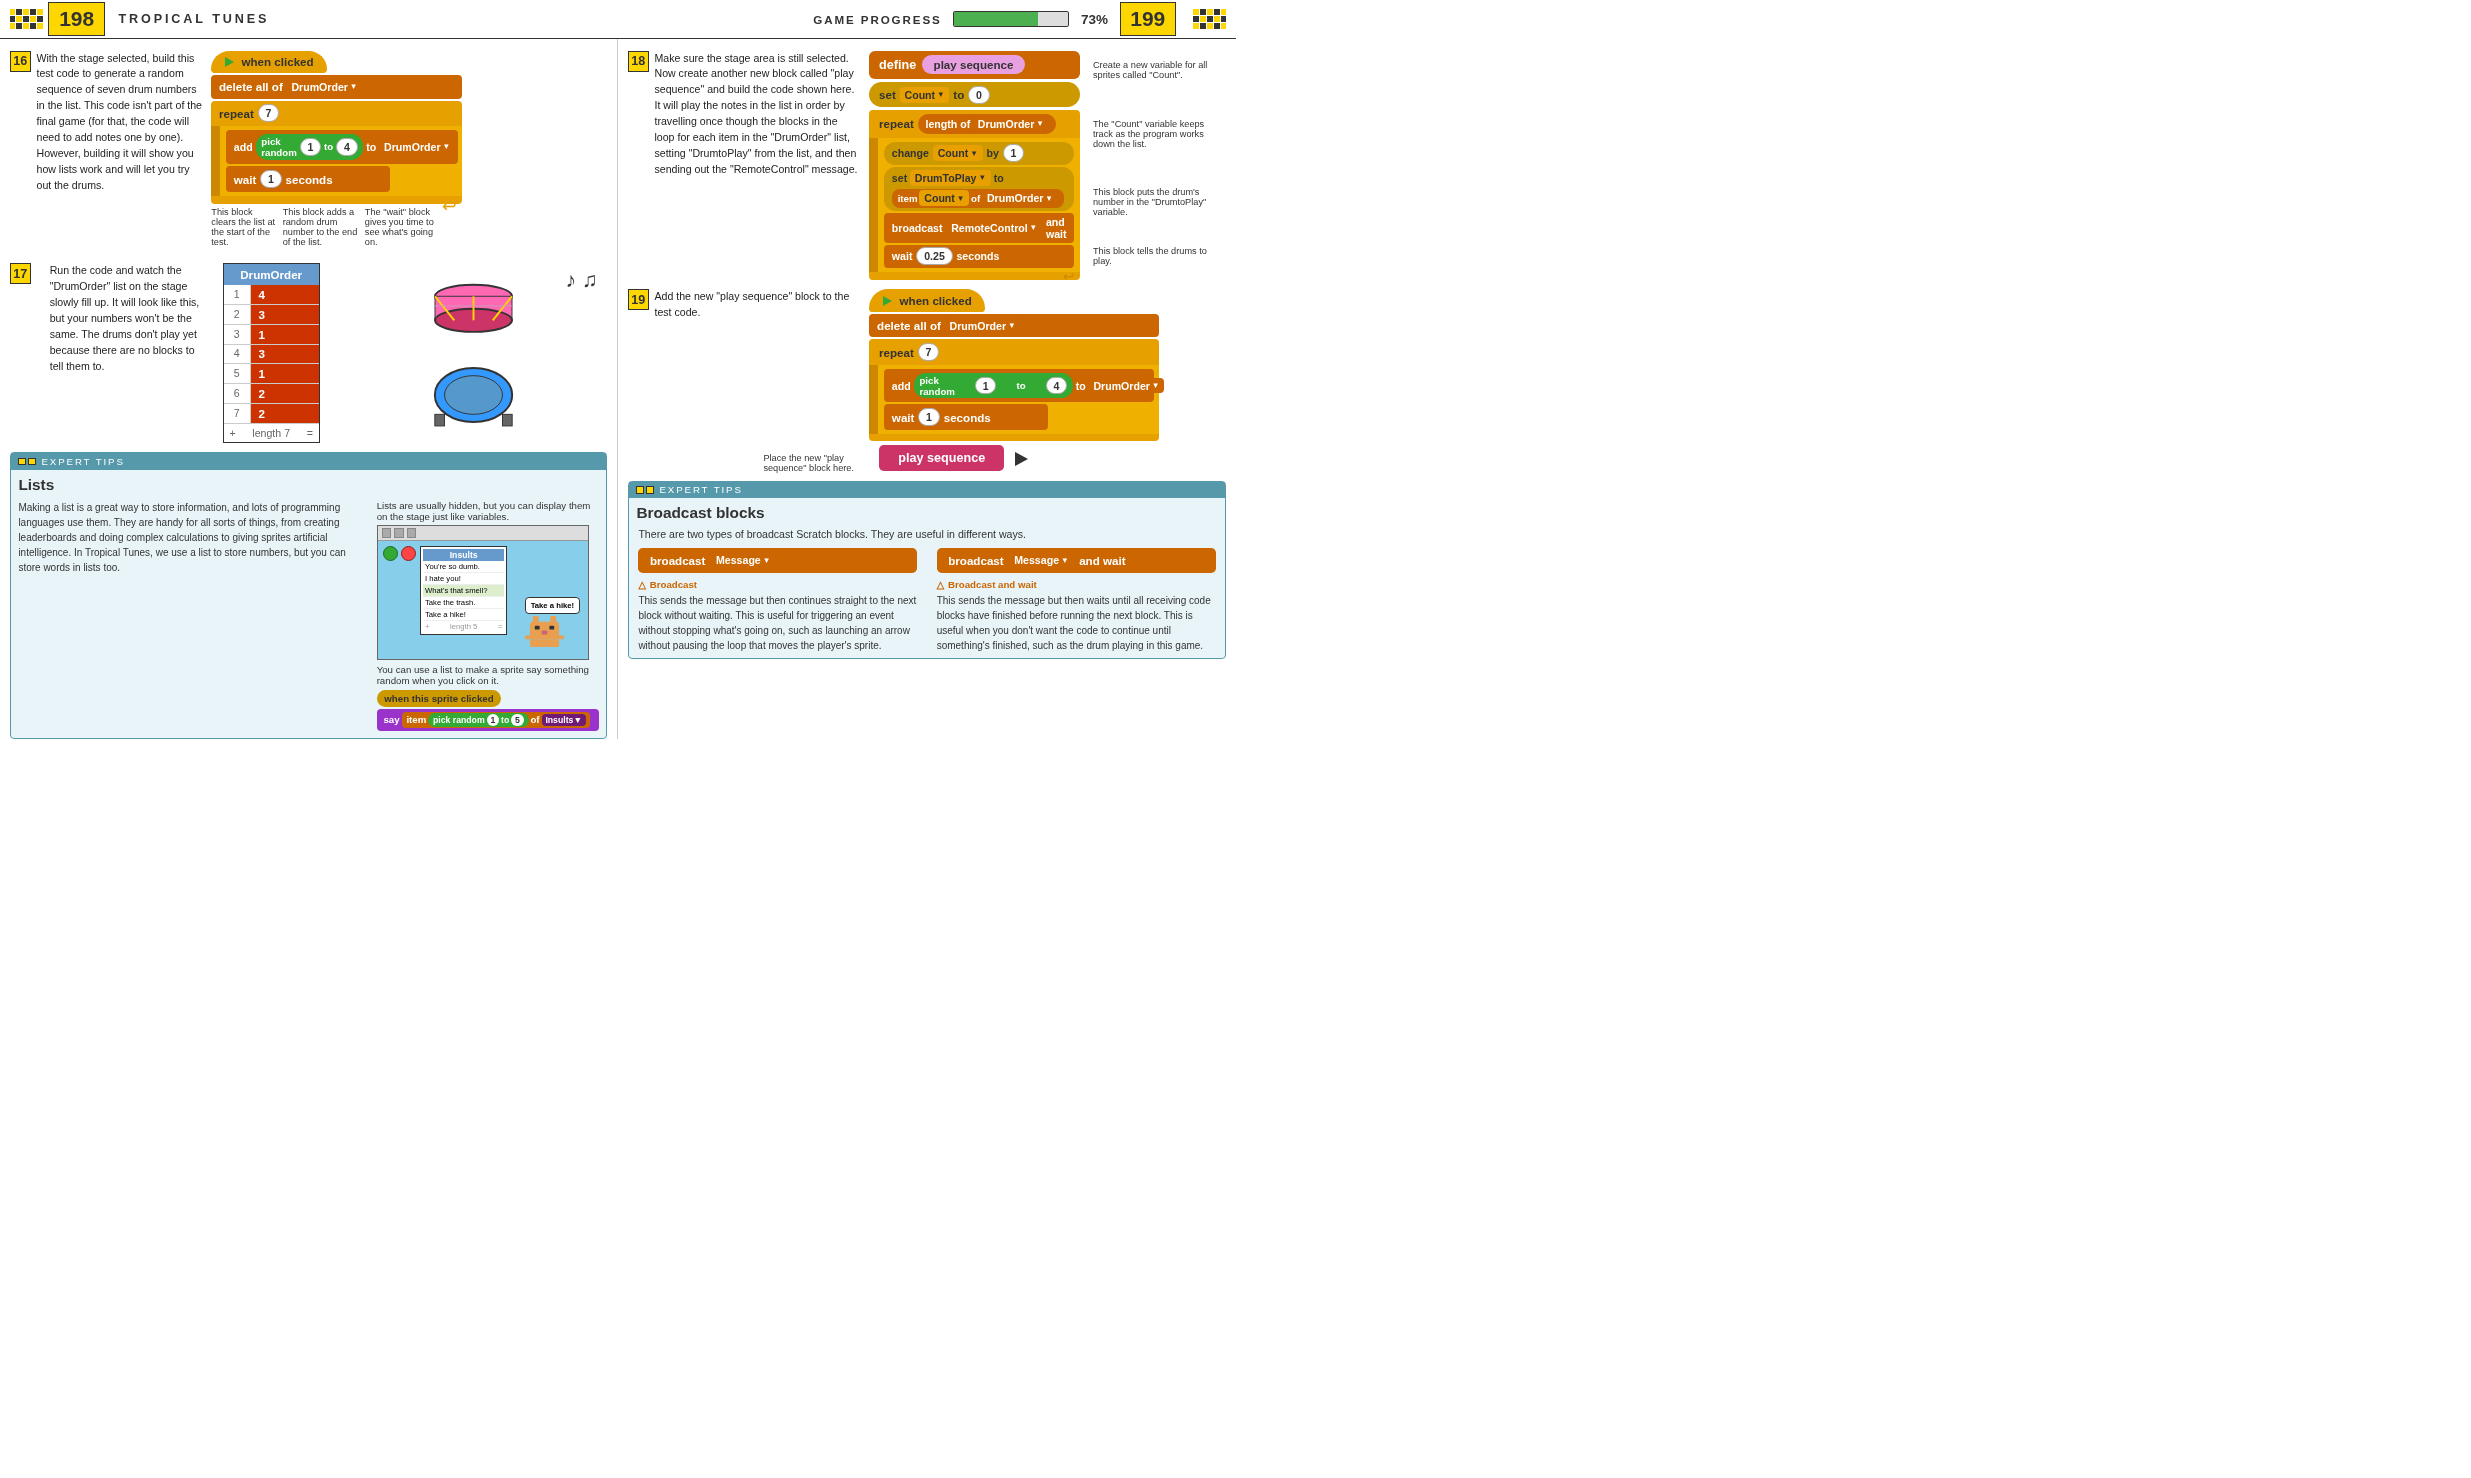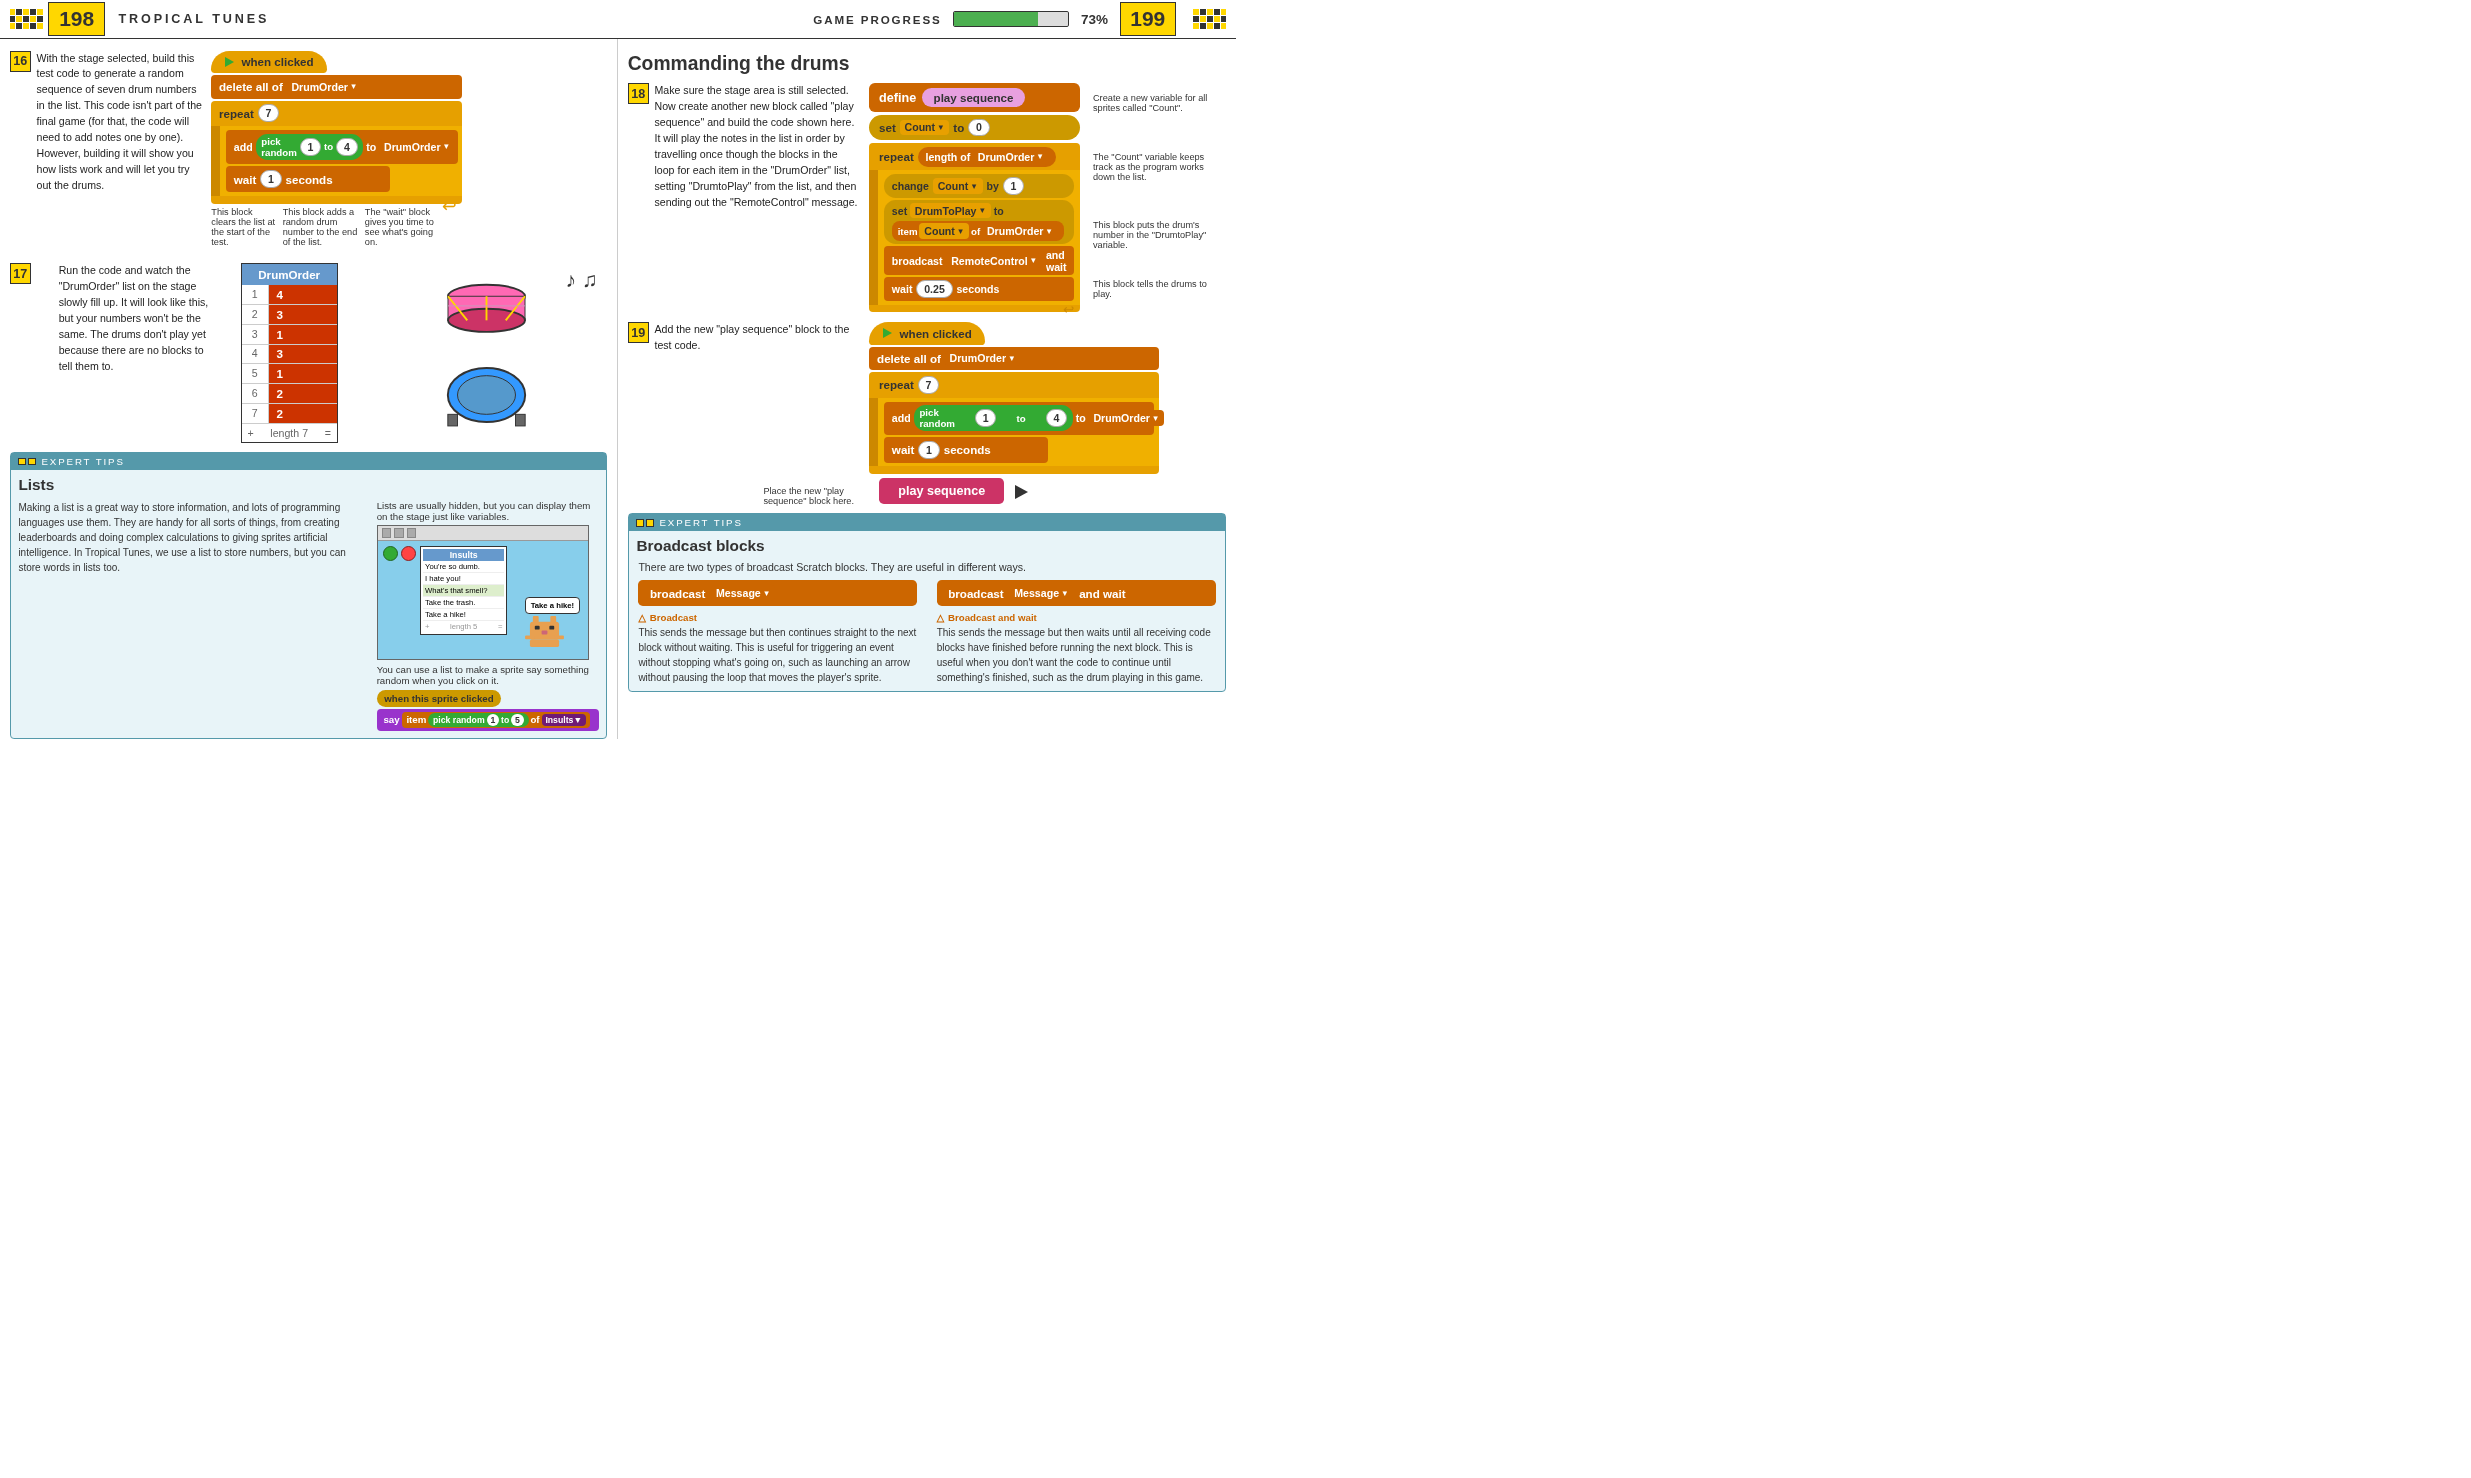--- a/index.html
+++ b/index.html
@@ -384,21 +384,21 @@
         </div>
         
         <div style="display:flex;gap:5.8px;margin-top:3.9px;font-size:9.2px;color:#333">
           <div style="width:116px">This block clears the list at the start of the test.</div>
           <div style="width:135px">This block adds a random drum number to the end of the list.</div>
           <div style="width:126px">The "wait" block gives you time to see what's going on.</div>
         </div>
       </div>
     </div>
 
-    <div style="display:flex;gap:28px;margin-top:16px">
+    <div style="display:flex;gap:19px;margin-top:16px">
       <div class="step-badge" style="height:21px">17</div>
       <div class="step-text" style="width:154px">Run the code and watch the "DrumOrder" list on the stage slowly fill up. It will look like this, but your numbers won't be the same. The drums don't play yet because there are no blocks to tell them to.</div>
 
       <div style="flex-shrink:0">
         <div class="drum-table">
           <div class="drum-table-header">DrumOrder</div>
           <div class="drum-row">
             <div class="drum-row-num">1</div>
             <div class="drum-row-val">4</div>
           </div>
@@ -531,21 +531,20 @@
               </span>
             </div>
           </div>
         </div>
       </div>
     </div>
   </div>
 
   <div class="right-panel">
 
-    <div style="font-size:19.3px;font-weight:bold;color:#333;margin-bottom:7.7px;line-height:1.3">Commanding the drums</div>
 
     <div style="display:flex;gap:9.7px">
 
       <div style="display:flex;gap:5.8px;width:232px;flex-shrink:0">
         <div class="step-badge">18</div>
         <div class="step-text">Make sure the stage area is still selected. Now create another new block called "play sequence" and build the code shown here. It will play the notes in the list in order by travelling once though the blocks in the loop for each item in the "DrumOrder" list, setting "DrumtoPlay" from the list, and then sending out the "RemoteControl" message.</div>
       </div>
 
       <div style="flex:1;position:relative">
         <div style="display:flex;gap:13px">

